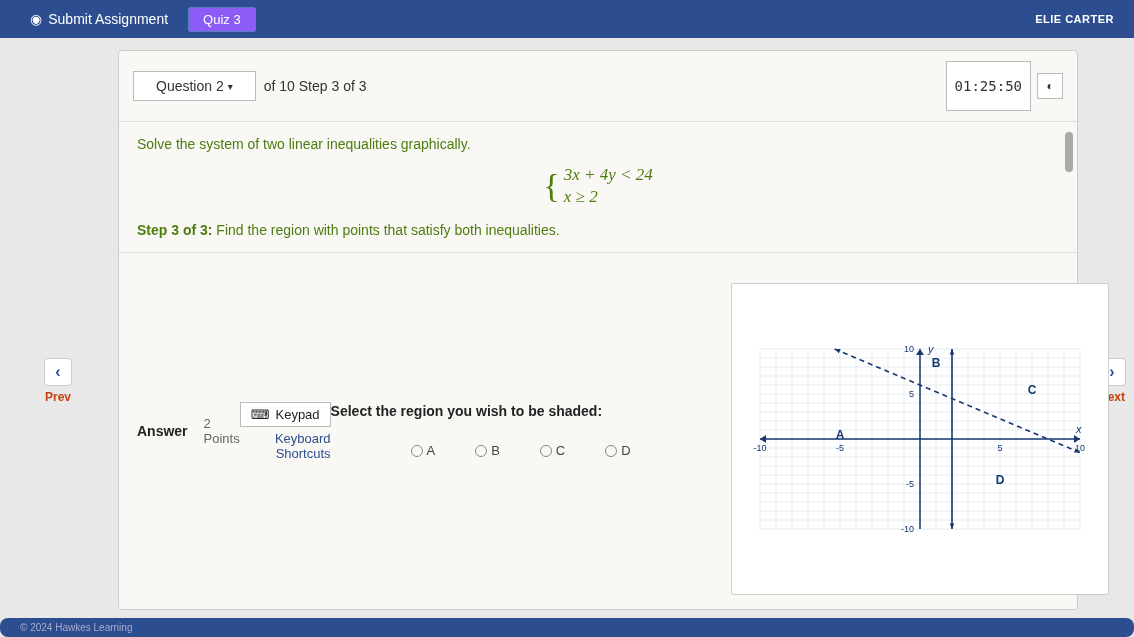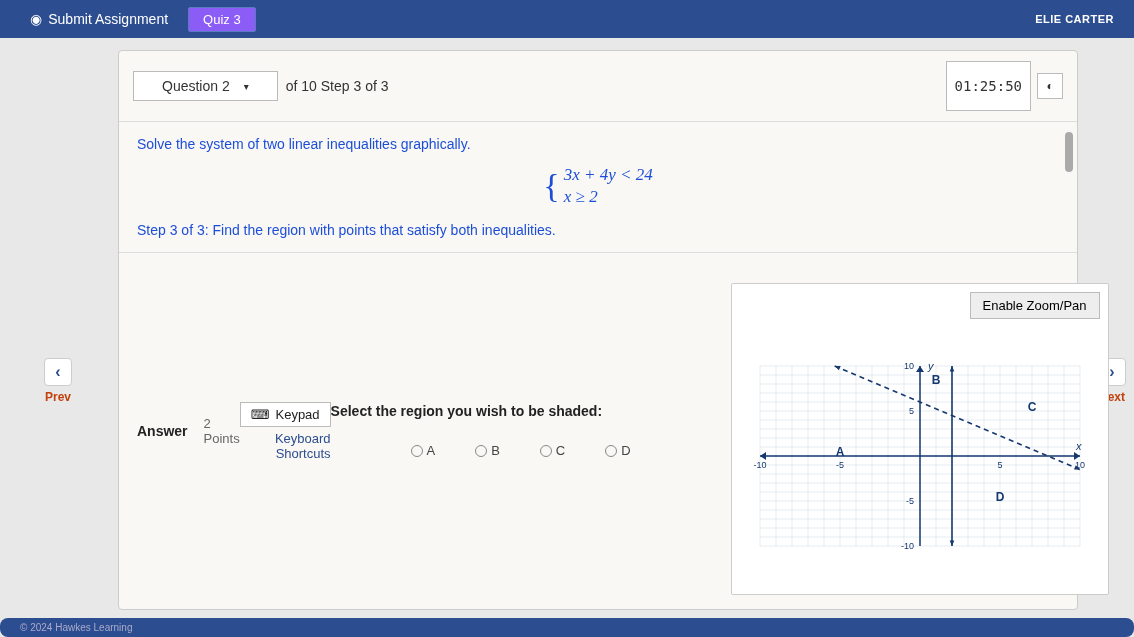--- a/index.html
+++ b/index.html
@@ -14,34 +14,34 @@
 
 .nav-btn { position: absolute; top: 320px; width: 36px; text-align: center; }
 .nav-btn.prev { left: 40px; }
 .nav-btn.next { right: 4px; }
 .nav-btn .circle { width: 28px; height: 28px; background: #fff; border: 1px solid #ccc; border-radius: 4px; display: flex; align-items: center; justify-content: center; margin: 0 auto; color: #2c4d8f; font-weight: bold; cursor: pointer; }
 .nav-btn .lbl { font-size: 12px; color: #c2410c; margin-top: 4px; font-weight: bold; }
 
 .card { position: absolute; left: 118px; top: 12px; width: 960px; height: 560px; background: #f9f8f5; border: 1px solid #ccc; border-radius: 4px; display: flex; flex-direction: column; }
 
 .q-header { display: flex; align-items: center; padding: 10px 14px; border-bottom: 1px solid #ddd; font-size: 14px; color: #333; }
-.q-drop { border: 1px solid #bbb; padding: 6px 28px; background: #fff; cursor: pointer; display: inline-flex; align-items: center; gap: 14px; }
+.q-drop { border: 1px solid #bbb; padding: 6px 22px; background: #fff; cursor: pointer; display: inline-flex; align-items: center; gap: 4px; }
 .q-of { margin-left: 8px; }
 .timer { margin-left: auto; display: flex; align-items: center; gap: 6px; }
 .timer .t { border: 1px solid #bbb; background: #fff; padding: 16px 8px; font-family: monospace; font-size: 14px; }
 .timer .ic { border: 1px solid #bbb; background: #fff; width: 26px; height: 26px; display: flex; align-items: center; justify-content: center; font-size: 12px; cursor: pointer; }
 
-.q-body { padding: 14px 18px; border-bottom: 1px solid #ddd; font-size: 14px; color: #1d4ed8; position: relative; }
+.q-body { padding: 14px 18px; border-bottom: 1px solid #ddd; font-size: 14px; color: #4d7c0f; position: relative; }
 .q-body .scrollbar { position: absolute; right: 4px; top: 10px; width: 8px; height: 40px; background: #aaa; border-radius: 4px; }
 .sys-eq { text-align: center; margin: 12px 0 14px; font-family: 'Times New Roman', serif; font-size: 17px; }
 .brace { display: inline-block; vertical-align: middle; }
 .brace-sym { font-size: 34px; vertical-align: middle; }
 .eq-lines { display: inline-block; text-align: left; vertical-align: middle; line-height: 1.3; }
 .step-line { font-size: 14px; }
-.step-line b { font-weight: normal; }
+.step-line b { font-weight: bold; }
 
 .ans-section { padding: 14px 18px; font-size: 14px; color: #222; flex: 1; display: flex; }
 .ans-head { display: flex; align-items: center; }
 .ans-head .pts { color: #666; margin-left: 16px; font-size: 13px; }
 .ans-head .right { margin-left: auto; text-align: right; }
 .keypad-btn { border: 1px solid #bbb; background: #fff; padding: 4px 10px; font-size: 13px; cursor: pointer; display: inline-flex; align-items: center; gap: 6px; }
 .kshort { color: #2c4d8f; font-size: 13px; margin-top: 4px; cursor: pointer; }
 
 .ans-body { display: flex; margin-top: 16px; gap: 20px; flex: 1; }
 .ans-left { flex: 0 0 380px; padding-top: 120px; }
@@ -146,23 +146,20 @@
                 <span>C</span>
               </label>
             <label class="opt">
                 <span class="radio"></span>
                 <span>D</span>
               </label>
           </div>
         </div>
 
         <div class="ans-right">
-          <div class="zoom-row">
-            <button class="zoom-btn">Enable Zoom/Pan</button>
-          </div>
           <div class="graph">
             <svg id="graph-svg" width="360" height="200" viewBox="0 0 360 200">
                 <line x1="20" y1="190" x2="20" y2="10" stroke="#cfd8e6" stroke-width="0.5"></line>
                 <line x1="36" y1="190" x2="36" y2="10" stroke="#cfd8e6" stroke-width="0.5"></line>
                 <line x1="52" y1="190" x2="52" y2="10" stroke="#cfd8e6" stroke-width="0.5"></line>
                 <line x1="68" y1="190" x2="68" y2="10" stroke="#cfd8e6" stroke-width="0.5"></line>
                 <line x1="84" y1="190" x2="84" y2="10" stroke="#cfd8e6" stroke-width="0.5"></line>
                 <line x1="100" y1="190" x2="100" y2="10" stroke="#cfd8e6" stroke-width="0.5"></line>
                 <line x1="116" y1="190" x2="116" y2="10" stroke="#cfd8e6" stroke-width="0.5"></line>
                 <line x1="132" y1="190" x2="132" y2="10" stroke="#cfd8e6" stroke-width="0.5"></line>

